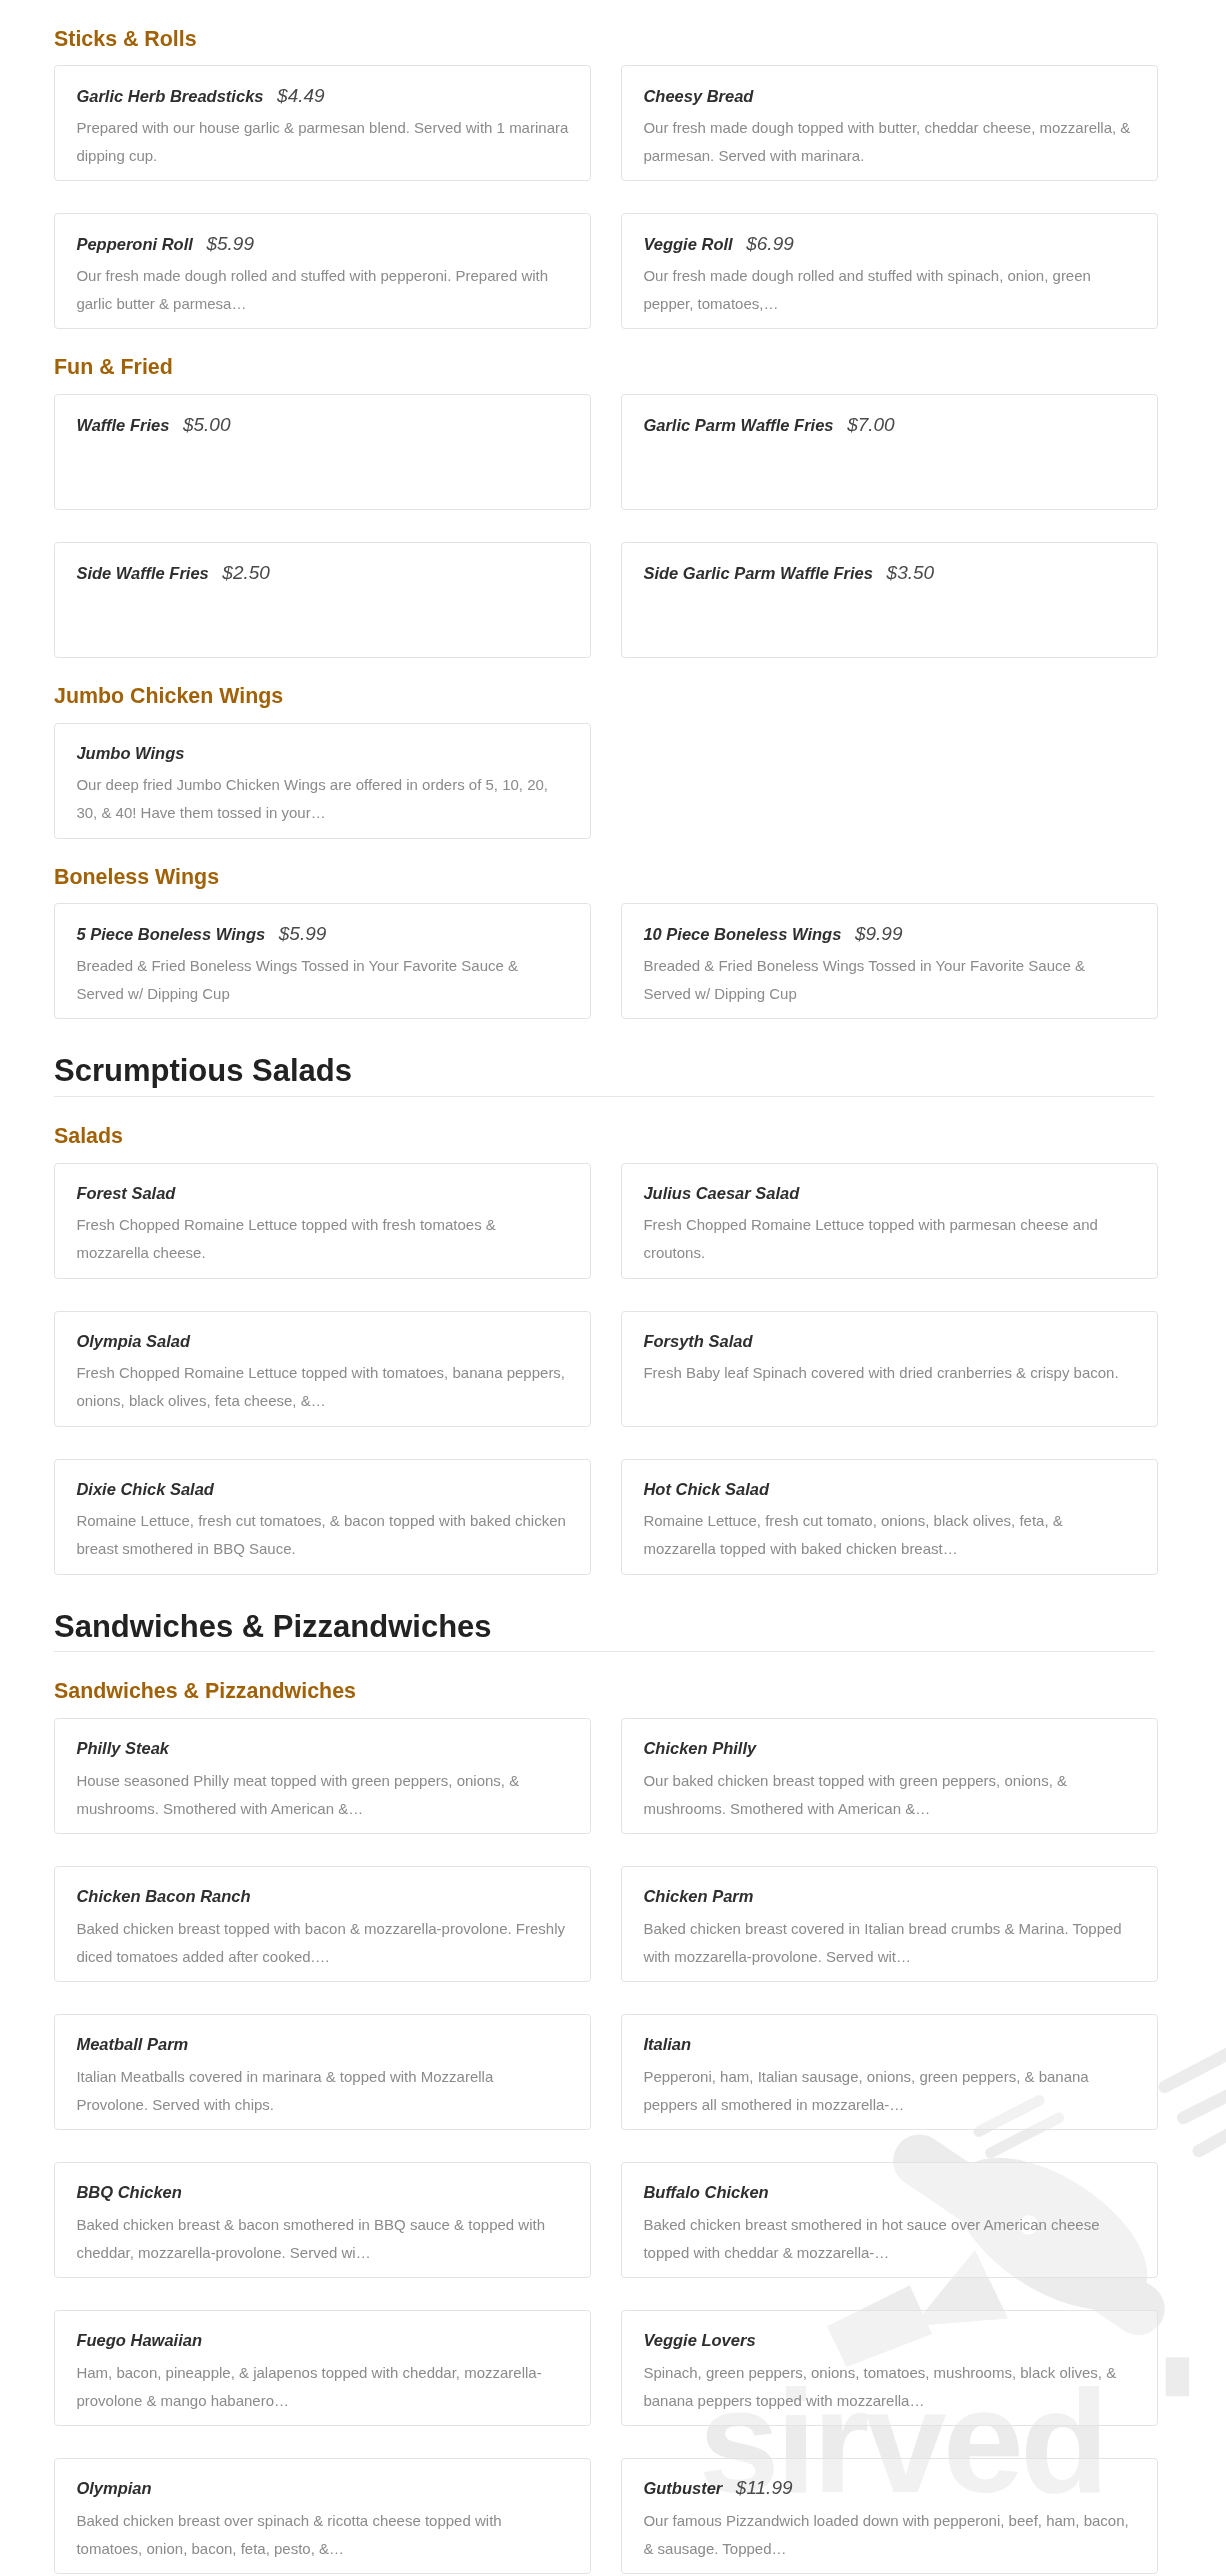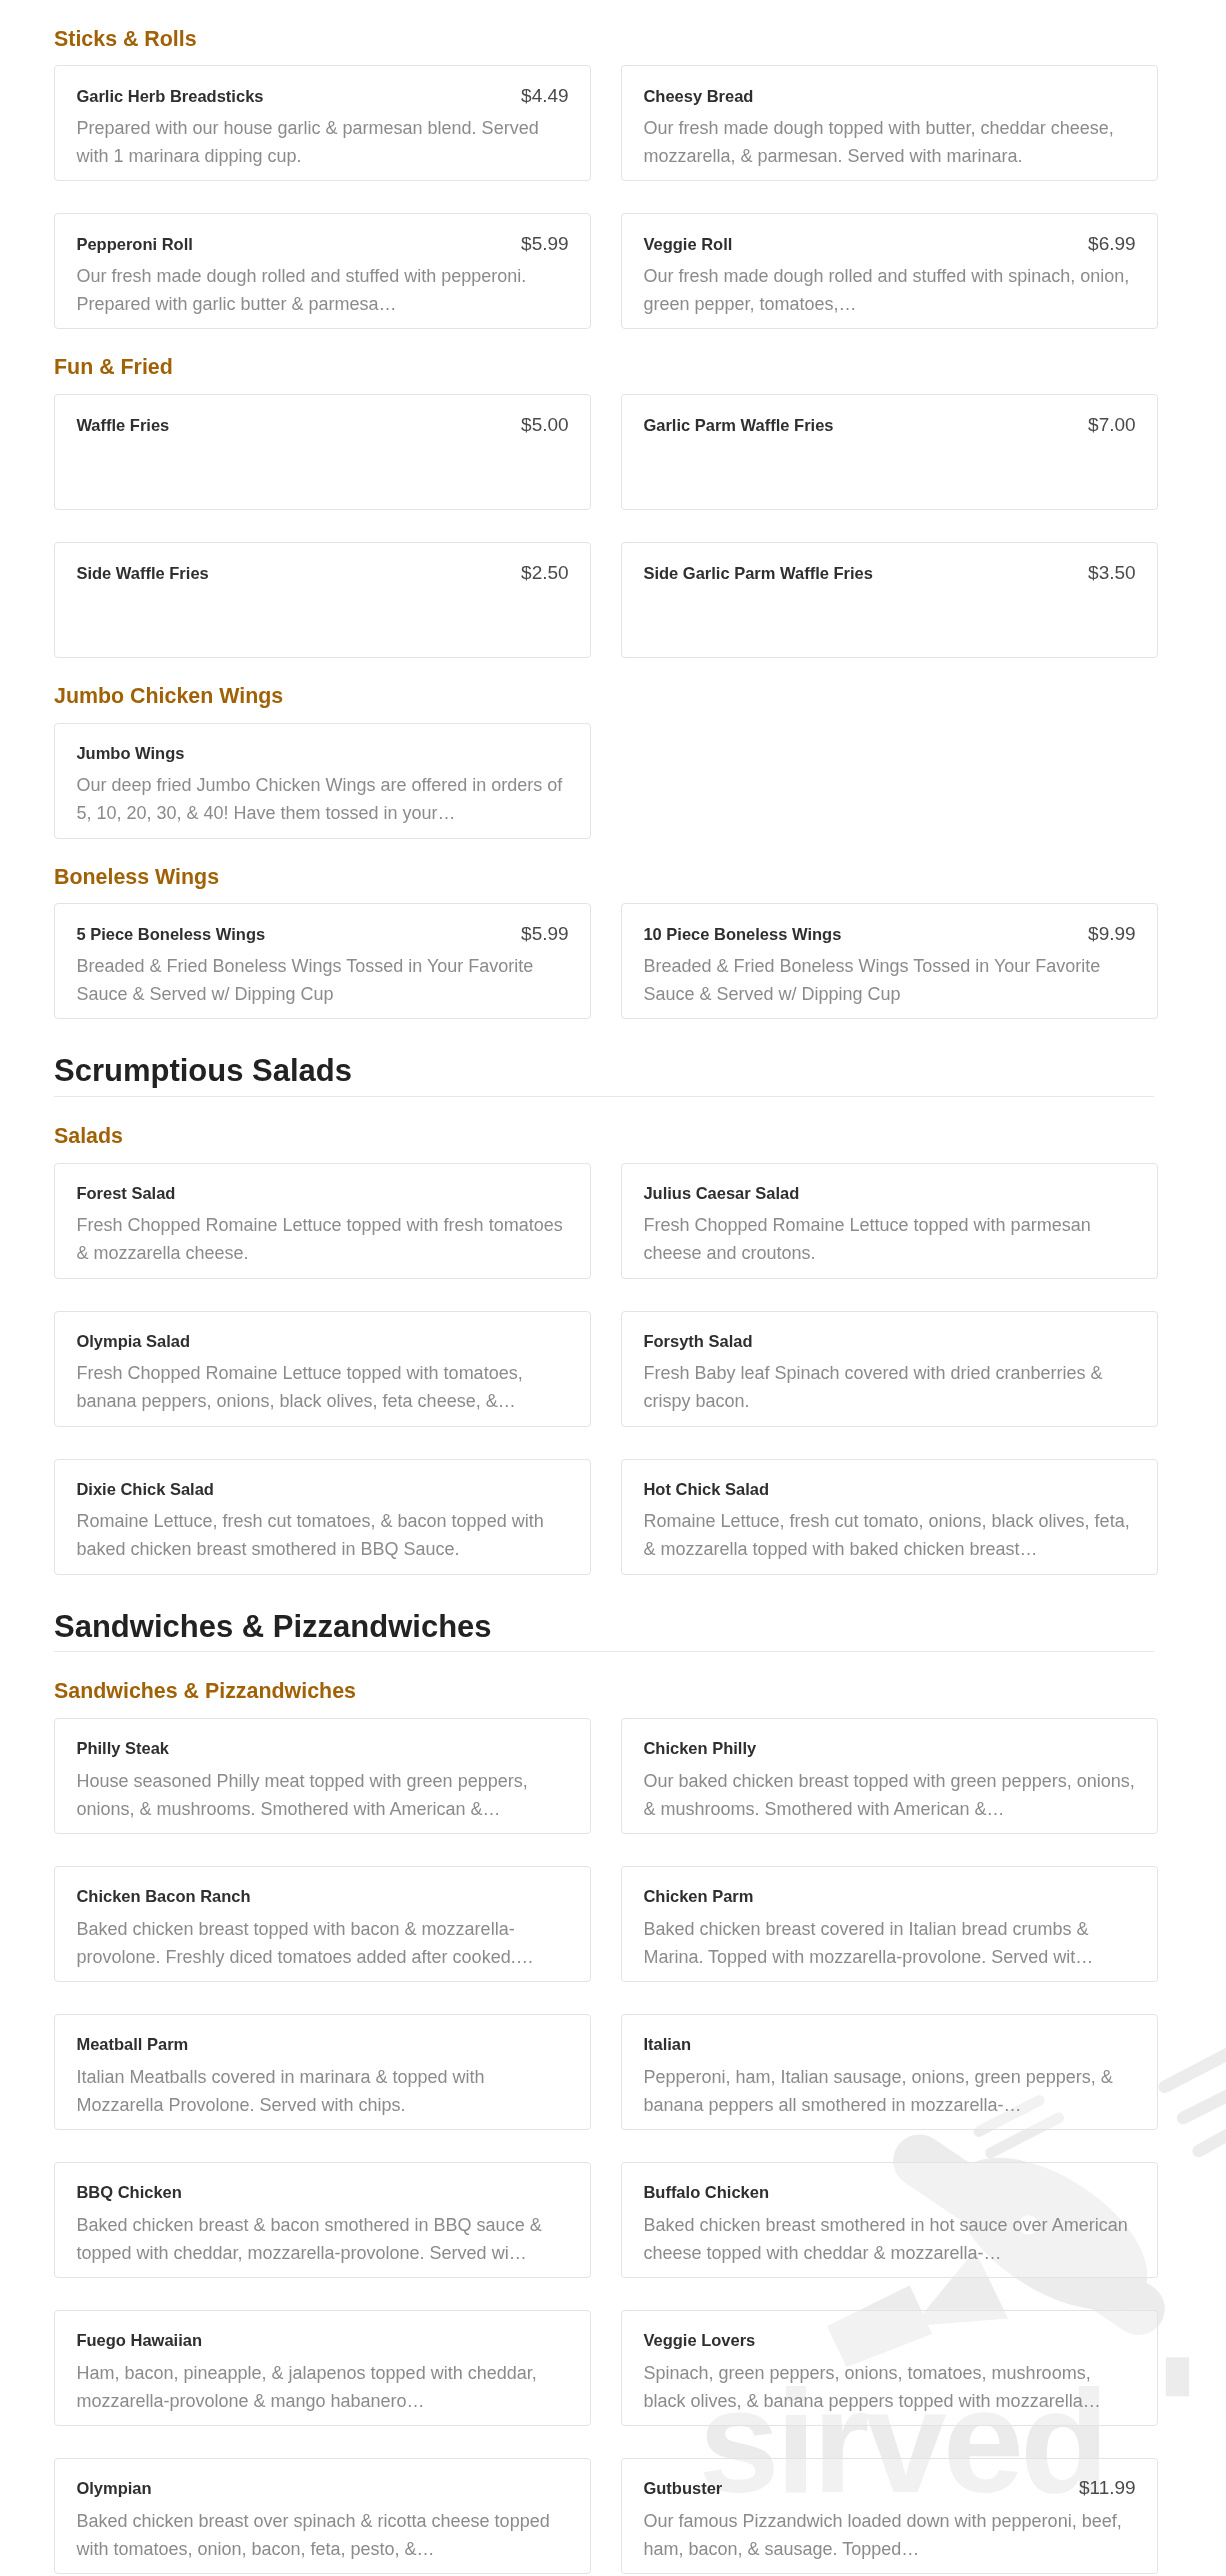--- a/index.html
+++ b/index.html
@@ -47,32 +47,32 @@
   .card {
     box-sizing: border-box;
     width: 537px; height: 116px;
     border: 1px solid #e3e3e3;
     border-radius: 3.9px;
     padding: 18.5px 21.4px;
     background: rgba(255,255,255,0.3);
     overflow: hidden;
   }
   .card-head {
-    display: flex; justify-content: space-between; align-items: baseline;
+    display: flex; align-items: baseline; font-style: italic;
   }
   .item-name {
     font-size: 16.5px; font-weight: 700; color: #2f2f2f;
     margin: 0; line-height: 22.4px;
   }
   .item-price {
     font-size: 19px; font-weight: 400; color: #4a4a4a;
     margin-left: 13.6px; white-space: nowrap;
   }
   .item-desc {
-    font-size: 18px; color: #8b8b8b;
+    font-size: 15px; color: #8b8b8b;
     line-height: 28px; margin: 6.8px 0 0 0;
     max-height: 56px; overflow: hidden;
   }
 </style>
 </head>
 <body>
 
 <div class="page">
 
   <svg class="watermark" viewBox="0 0 600 600" xmlns="http://www.w3.org/2000/svg">

